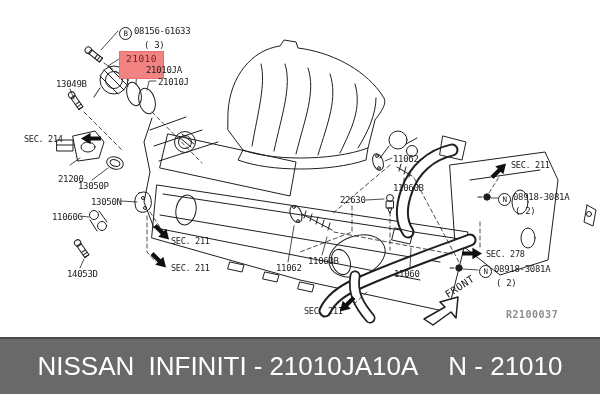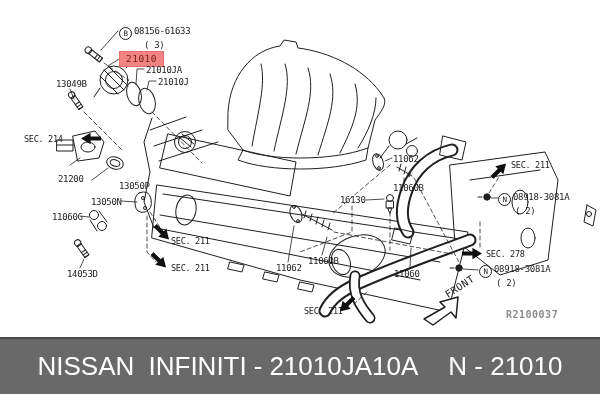--- a/index.html
+++ b/index.html
@@ -16,21 +16,21 @@
     position:absolute;font-size:8.5px;letter-spacing:-0.3px;white-space:nowrap;
     color:#1c1c1c;line-height:10px;
   }
   .qty{font-size:9px;letter-spacing:-0.3px;line-height:9px;margin-top:1px;}
   .badge{
     display:inline-block;width:11px;height:11px;border:1px solid #1c1c1c;border-radius:50%;
     font-size:7.5px;line-height:11px;text-align:center;vertical-align:-2px;margin-right:2px;
     background:#fff;
   }
   .hl{
-    position:absolute;left:119px;top:51px;width:45px;height:16px;
+    position:absolute;left:119px;top:51px;width:45px;height:28px;
     background:#f28383;border:1px solid #e76f6f;box-sizing:border-box;
     font-size:9.5px;line-height:14px;text-align:center;color:#6e1d1d;letter-spacing:0.5px;
   }
   .arr{
     position:absolute;width:20px;height:13px;background:#101010;
     clip-path:polygon(0 34%,52% 34%,52% 6%,100% 50%,52% 94%,52% 66%,0 66%);
   }
   .front{
     position:absolute;left:449px;top:289px;font-size:10px;letter-spacing:0.5px;
     transform:rotate(-33deg);transform-origin:left bottom;white-space:nowrap;
@@ -254,28 +254,28 @@
     <span class="badge">B</span><span>08156-61633</span>
     <div class="qty" style="margin-left:25px;">( 3)</div>
   </div>
 
   <div class="hl">21010</div>
 
   <div class="lbl" style="left:146px;top:65px;">21010JA</div>
   <div class="lbl" style="left:158px;top:77px;">21010J</div>
   <div class="lbl" style="left:56px;top:79px;">13049B</div>
   <div class="lbl" style="left:58px;top:174px;">21200</div>
-  <div class="lbl" style="left:78px;top:181px;margin-left:41px;">13050P</div>
+  <div class="lbl" style="left:78px;top:181px;">13050P</div>
   <div class="lbl" style="left:91px;top:197px;">13050N</div>
   <div class="lbl" style="left:52px;top:212px;">11060G</div>
   <div class="lbl" style="left:67px;top:269px;">14053D</div>
   <div class="lbl" style="left:276px;top:263px;">11062</div>
   <div class="lbl" style="left:308px;top:256px;">11060B</div>
   <div class="lbl" style="left:394px;top:269px;">11060</div>
-  <div class="lbl" style="left:340px;top:195px;">16130</div>
+  <div class="lbl" style="left:340px;top:195px;">22630</div>
   <div class="lbl" style="left:393px;top:154px;">11062</div>
   <div class="lbl" style="left:393px;top:183px;">11060B</div>
 
   <div class="lbl" style="left:498px;top:192px;">
     <span class="badge">N</span><span>08918-3081A</span>
     <div class="qty" style="margin-left:17px;">( 2)</div>
   </div>
   <div class="lbl" style="left:479px;top:264px;">
     <span class="badge">N</span><span>08918-3081A</span>
     <div class="qty" style="margin-left:17px;">( 2)</div>

